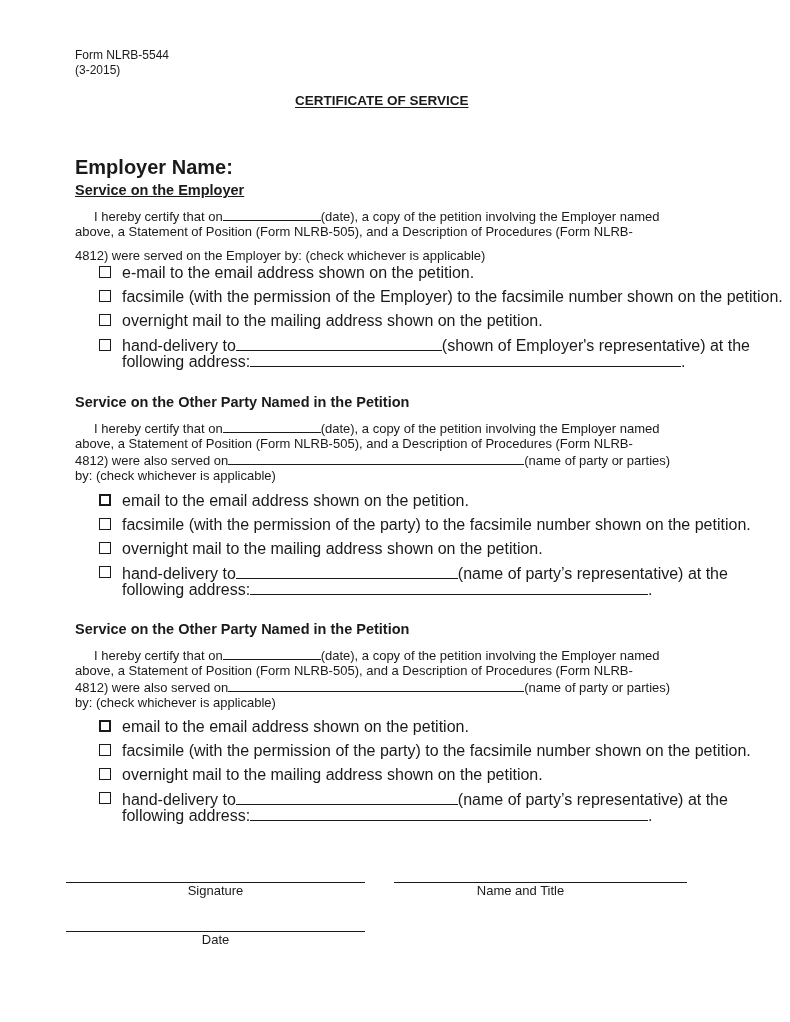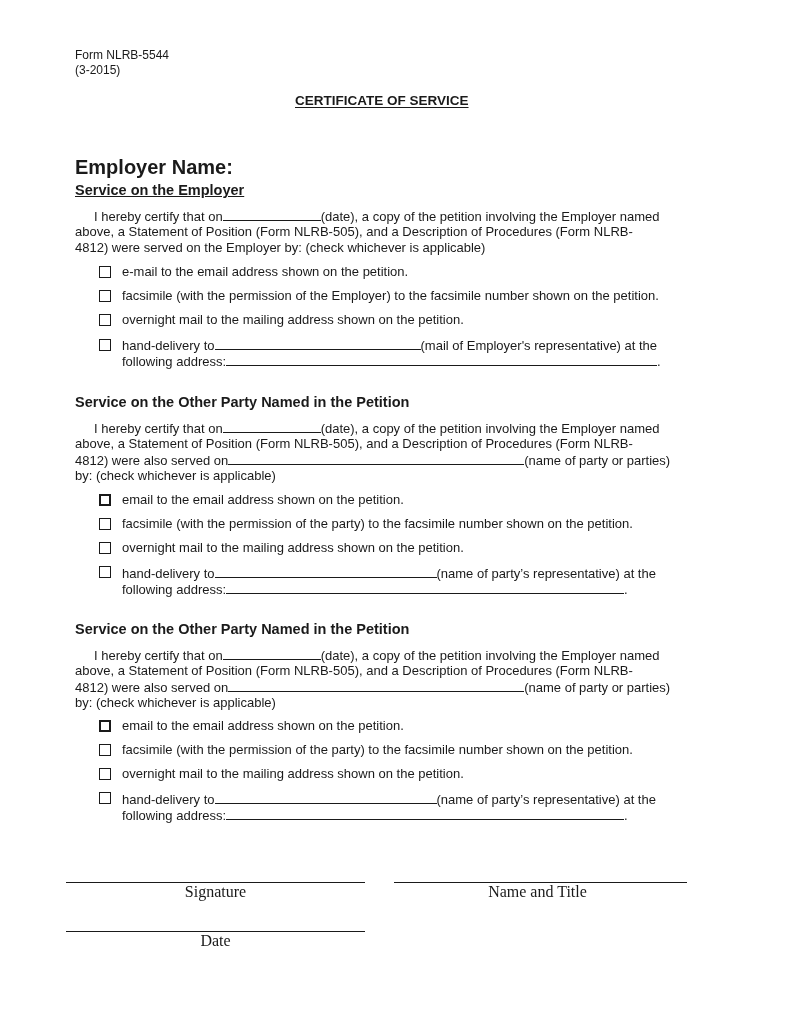--- a/index.html
+++ b/index.html
@@ -49,61 +49,60 @@
       position: absolute;
       width: 12px; height: 12px;
       border: 1.4px solid #1a1a1a;
       box-sizing: border-box;
       background: #fff;
       cursor: pointer;
     }
     .checkbox.bold {
       border-width: 2px;
     }
-    .opt-text { font-size: 13px; }
+    .opt-text { font-size: 16px; }
     .sig-line {
       position: absolute;
       height: 0;
       border-top: 1.5px solid #1a1a1a;
     }
     .sig-label {
       position: absolute;
-      font-size: 16px;
+      font-size: 13px;
       text-align: center;
-      font-family: Liberation Serif, serif;
     }
   </style>
 </head>
 <body>
 
 <div class="abs form-id" style="top:48px;">Form NLRB-5544</div>
 <div class="abs form-id" style="top:63px;">(3-2015)</div>
 <div class="abs doc-title" style="left:295px; width:auto;"><span>CERTIFICATE OF SERVICE</span></div>
 <div class="abs employer-label">Employer Name:</div>
 
 <div class="abs section-heading" style="top:182px;text-decoration:underline;">Service on the Employer</div>
 
 <div class="abs para-line" style="left:94px; top:208px;">
   <span>I hereby certify that on</span><span class="blank" style="width:98px;"></span><span>(date), a copy of the petition involving the Employer named</span>
 </div>
 <div class="abs para-line" style="left:75px; top:224px;">above, a Statement of Position (Form NLRB-505), and a Description of Procedures (Form NLRB-</div>
-<div class="abs para-line" style="left:75px; top:240px;">4812) were served on the Employer by: (check whichever is applicable)</div>
+<div class="abs para-line" style="left:75px; top:248px;">4812) were served on the Employer by: (check whichever is applicable)</div>
 
 <div class="checkbox" style="left:99px; top:266px;"></div>
 <div class="abs opt-text" style="left:122px; top:264px;">e-mail to the email address shown on the petition.</div>
 
 <div class="checkbox" style="left:99px; top:290px;"></div>
 <div class="abs opt-text" style="left:122px; top:288px;">facsimile (with the permission of the Employer) to the facsimile number shown on the petition.</div>
 
 <div class="checkbox" style="left:99px; top:314px;"></div>
 <div class="abs opt-text" style="left:122px; top:312px;">overnight mail to the mailing address shown on the petition.</div>
 
 <div class="checkbox" style="left:99px; top:339px;"></div>
 <div class="abs opt-text" style="left:122px; top:337px;">
-  <span>hand-delivery to</span><span class="blank" style="width:206px;"></span><span>(mail of Employer's representative) at the</span>
+  <span>hand-delivery to</span><span class="blank" style="width:206px;"></span><span>(shown of Employer's representative) at the</span>
 </div>
 <div class="abs opt-text" style="left:122px; top:353px;">
   <span>following address:</span><span class="blank" style="width:431px;"></span><span>.</span>
 </div>
 
 <div class="abs section-heading" style="top:394px;">Service on the Other Party Named in the Petition</div>
 
 <div class="abs para-line" style="left:94px; top:420px;">
   <span>I hereby certify that on</span><span class="blank" style="width:98px;"></span><span>(date), a copy of the petition involving the Employer named</span>
 </div>
@@ -155,16 +154,16 @@
   <span>hand-delivery to</span><span class="blank" style="width:222px;"></span><span>(name of party’s representative) at the</span>
 </div>
 <div class="abs opt-text" style="left:122px; top:807px;">
   <span>following address:</span><span class="blank" style="width:398px;"></span><span>.</span>
 </div>
 
 <div class="sig-line" style="left:66px; top:882px; width:299px;"></div>
 <div class="sig-label" style="left:66px; top:883px; width:299px;">Signature</div>
 
 <div class="sig-line" style="left:394px; top:882px; width:293px;"></div>
-<div class="sig-label" style="left:391px; top:883px; width:293px;">Name and Title</div>
+<div class="sig-label" style="left:374px; top:883px; width:293px;">Name and Title</div>
 
 <div class="sig-line" style="left:66px; top:931px; width:299px;"></div>
 <div class="sig-label" style="left:66px; top:932px; width:299px;">Date</div>
 
 </body></html>

